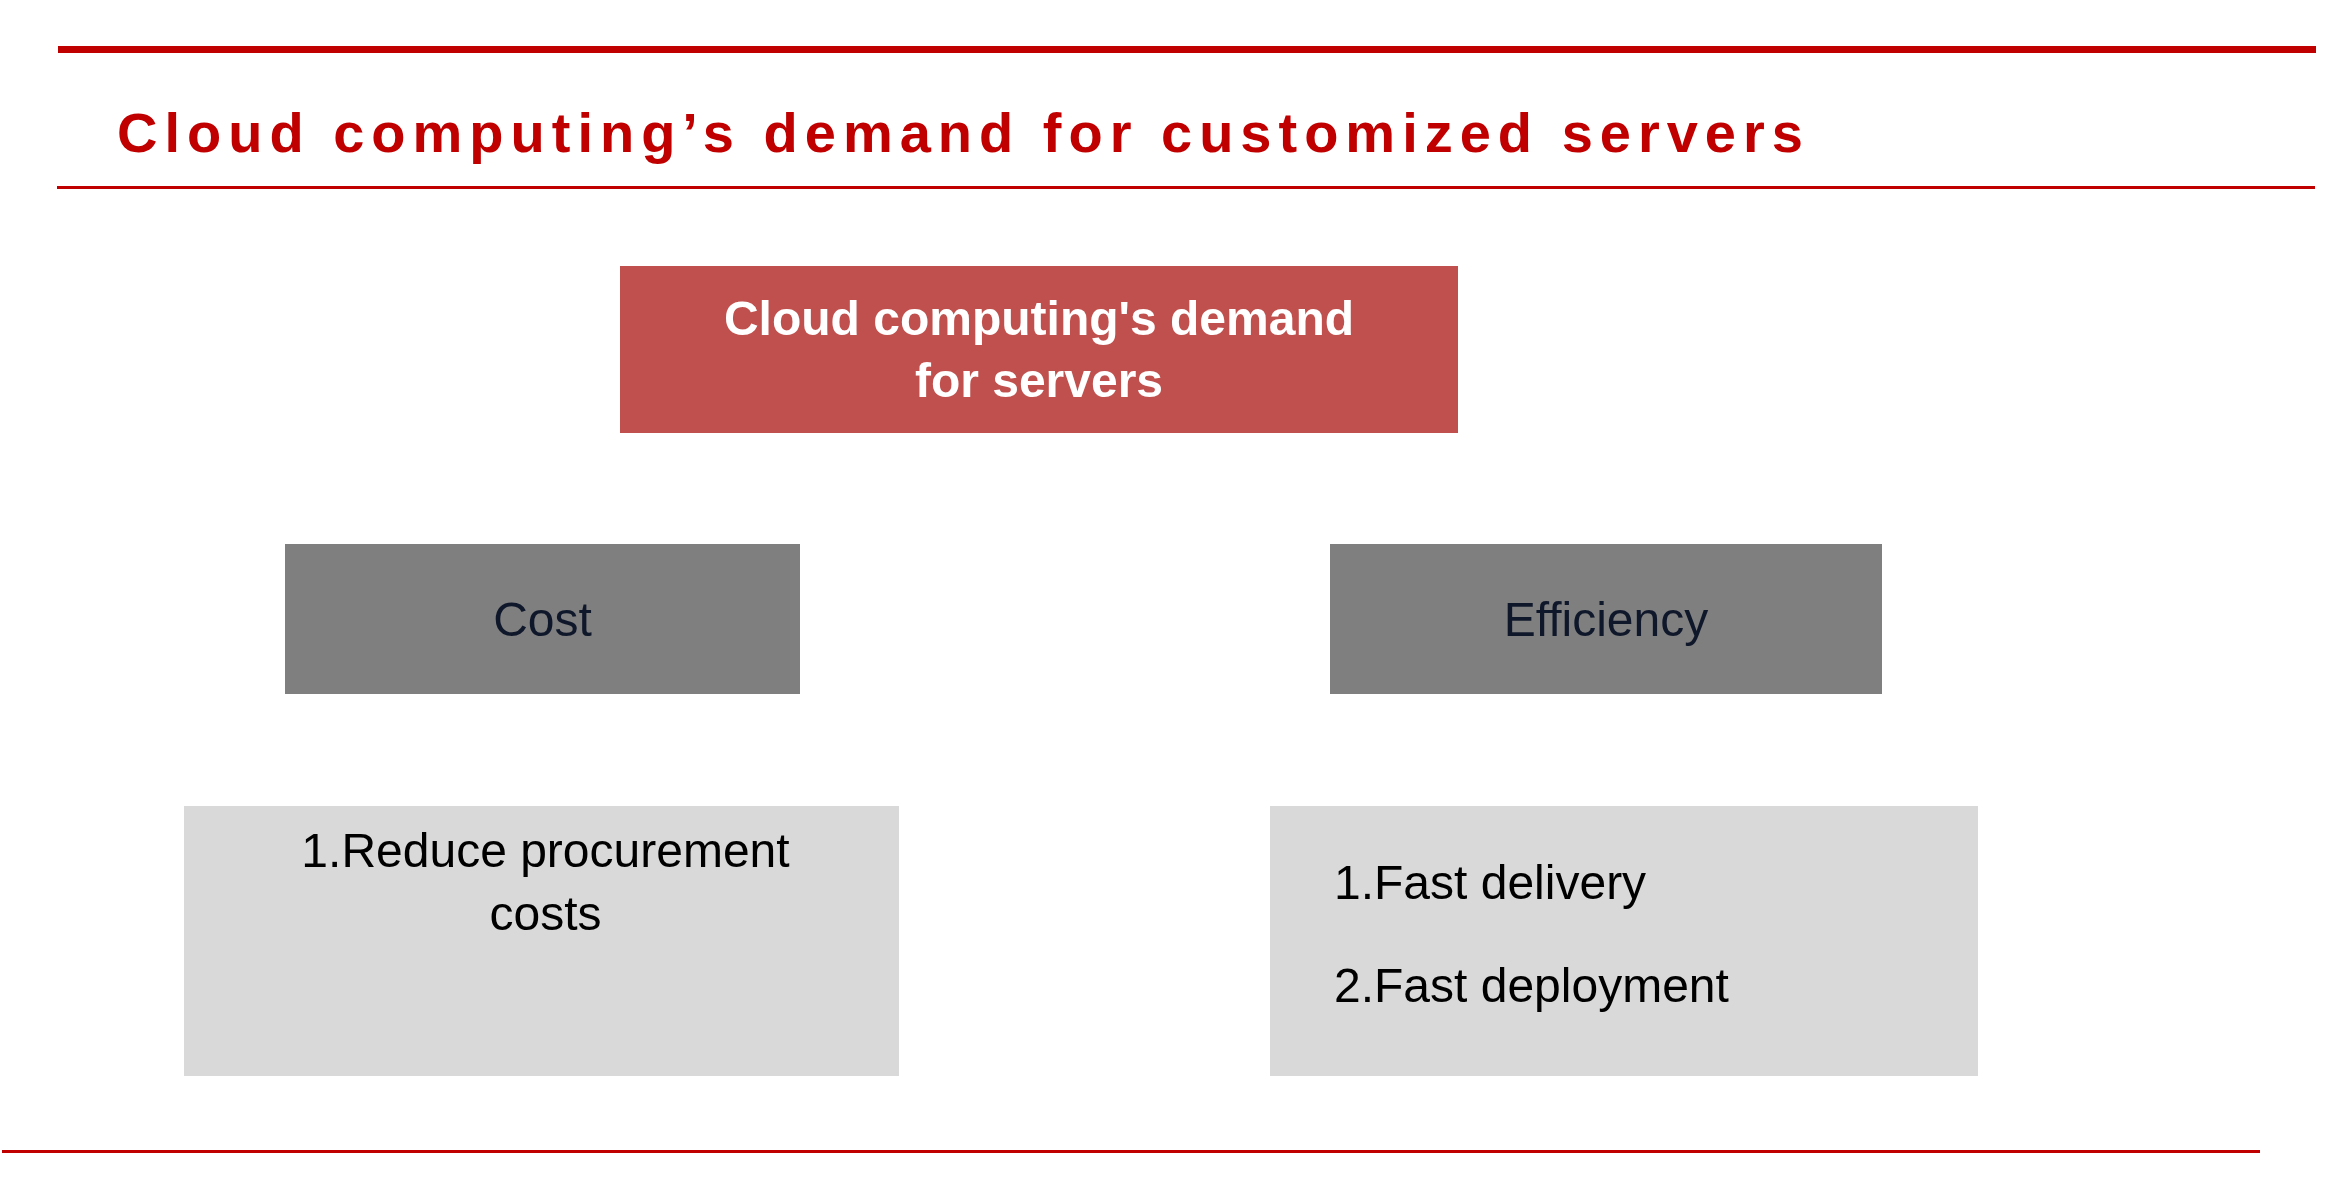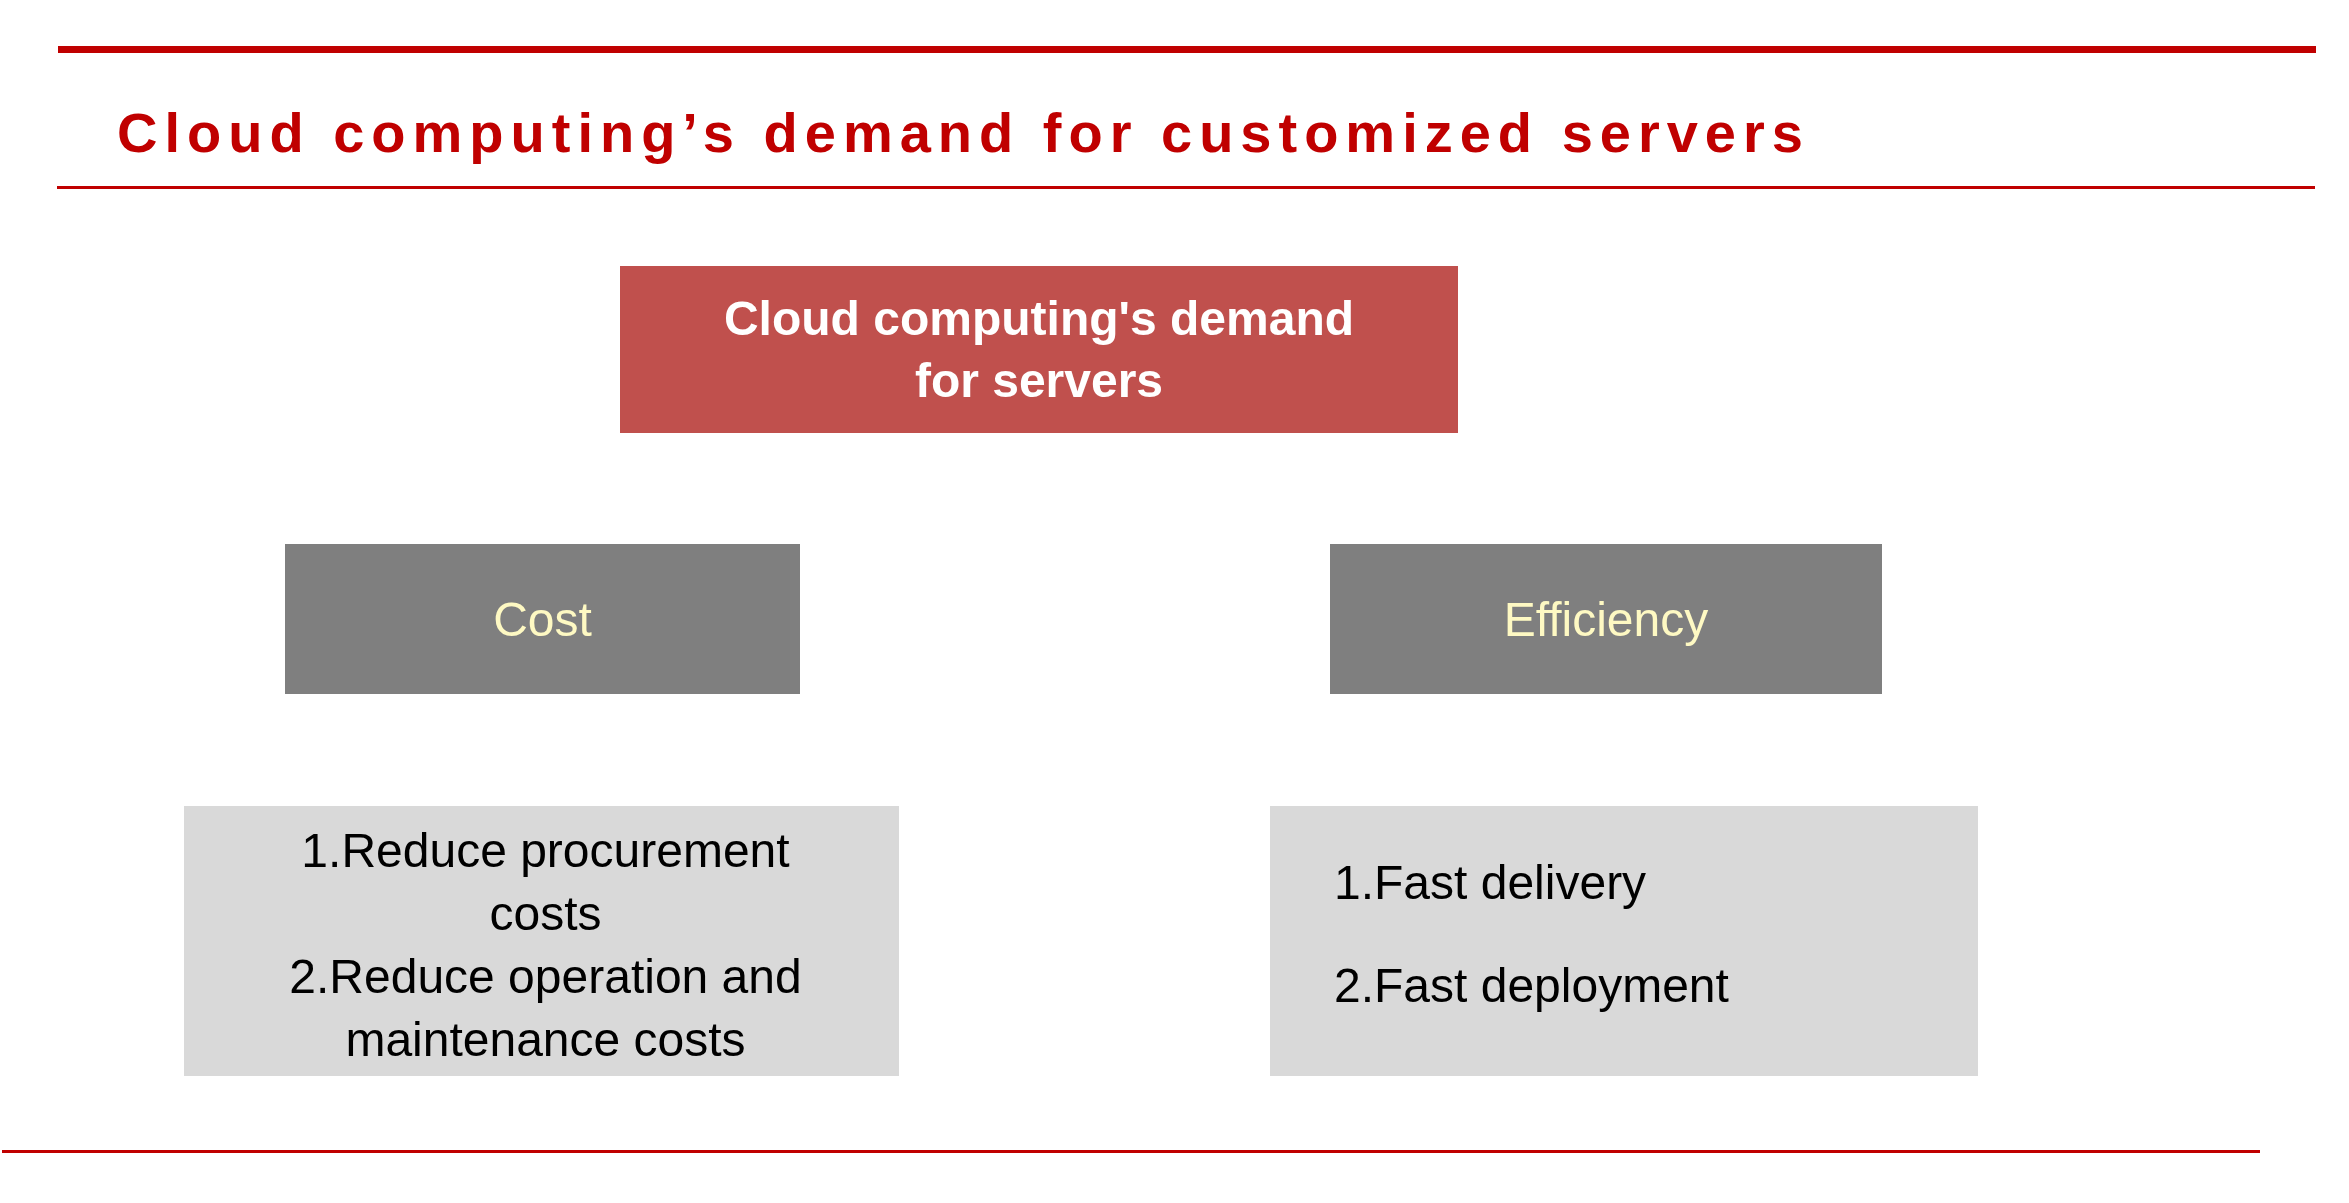--- a/index.html
+++ b/index.html
@@ -54,21 +54,21 @@
     justify-content: center;
     text-align: center;
     white-space: pre-line;
     font-weight: bold;
   }
   .cat-box {
     position: absolute;
     top: 544px;
     height: 150px;
     background: #7F7F7F;
-    color: #fef9c3;
+    color: #0f172a;
     font-size: 48px;
     display: flex;
     align-items: center;
     justify-content: center;
     text-align: center;
   }
   .cat-box.cost { left: 285px; width: 515px; }
   .cat-box.efficiency { left: 1330px; width: 552px; }
   .detail-box {
     position: absolute;
@@ -107,21 +107,20 @@
 
 <div class="root-box">Cloud computing's demand
 for servers</div>
 
 <div class="cat-box cost">Cost</div>
 
 <div class="cat-box efficiency">Efficiency</div>
 
 <div class="detail-box left">
   <div class="detail-item">1.Reduce procurement costs</div>
-  <div class="detail-item">2.Reduce operation and maintenance costs</div>
 </div>
 
 <div class="detail-box right">
   <div class="detail-item">1.Fast delivery</div>
   <div class="detail-item">2.Fast deployment</div>
 </div>
 
 <div class="rule rule-bottom"></div>
 
 </body></html>

